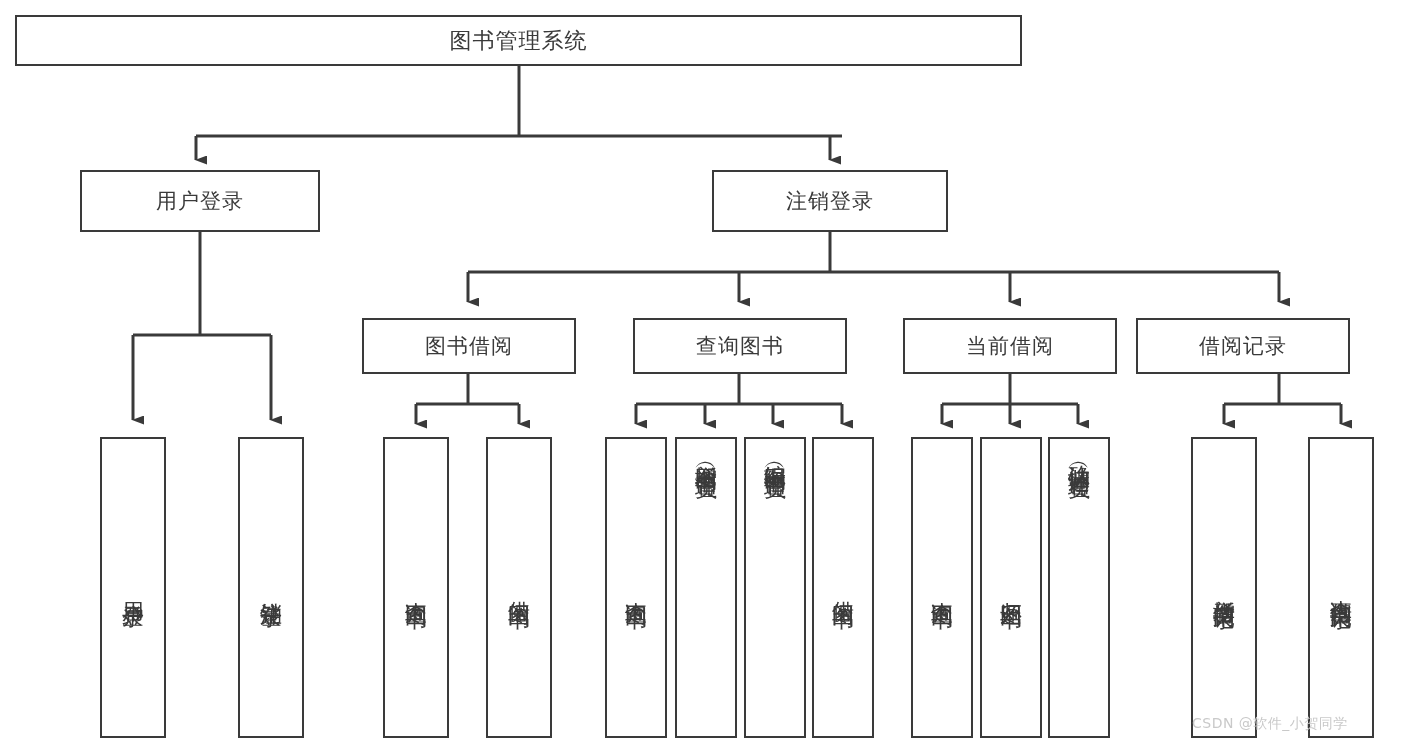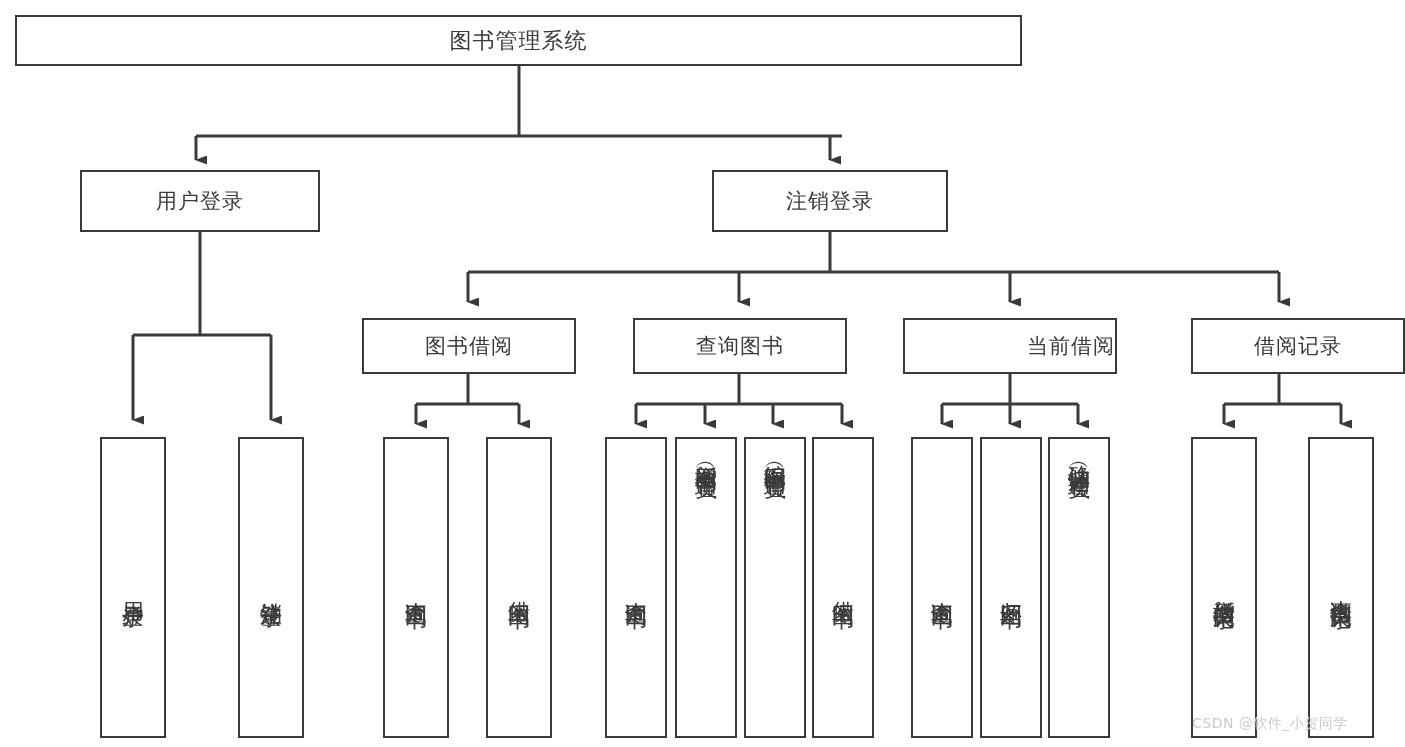--- a/index.html
+++ b/index.html
@@ -137,24 +137,24 @@
   <div class="node horiz" style="left:712px; top:170px; width:236px; height:62px;">
     <span class="label">注销登录</span>
   </div>
 
   <div class="node horiz" style="left:362px; top:318px; width:214px; height:56px;">
     <span class="label">图书借阅</span>
   </div>
   <div class="node horiz" style="left:633px; top:318px; width:214px; height:56px;">
     <span class="label">查询图书</span>
   </div>
-  <div class="node horiz" style="left:903px; top:318px; width:214px; height:56px;justify-content:flex-end;">
+  <div class="node horiz" style="left:903px; top:318px; width:214px; height:56px;">
     <span class="label">当前借阅</span>
   </div>
-  <div class="node horiz" style="left:1191px; top:318px; width:214px; height:56px;">
+  <div class="node horiz" style="left:1136px; top:318px; width:214px; height:56px;">
     <span class="label">借阅记录</span>
   </div>
 
   <div class="node vert centered" style="left:100px; top:437px; width:66px; height:301px;">
     <span class="label">用户登录</span>
   </div>
   <div class="node vert centered" style="left:238px; top:437px; width:66px; height:301px;">
     <span class="label">注销登录</span>
   </div>
 

